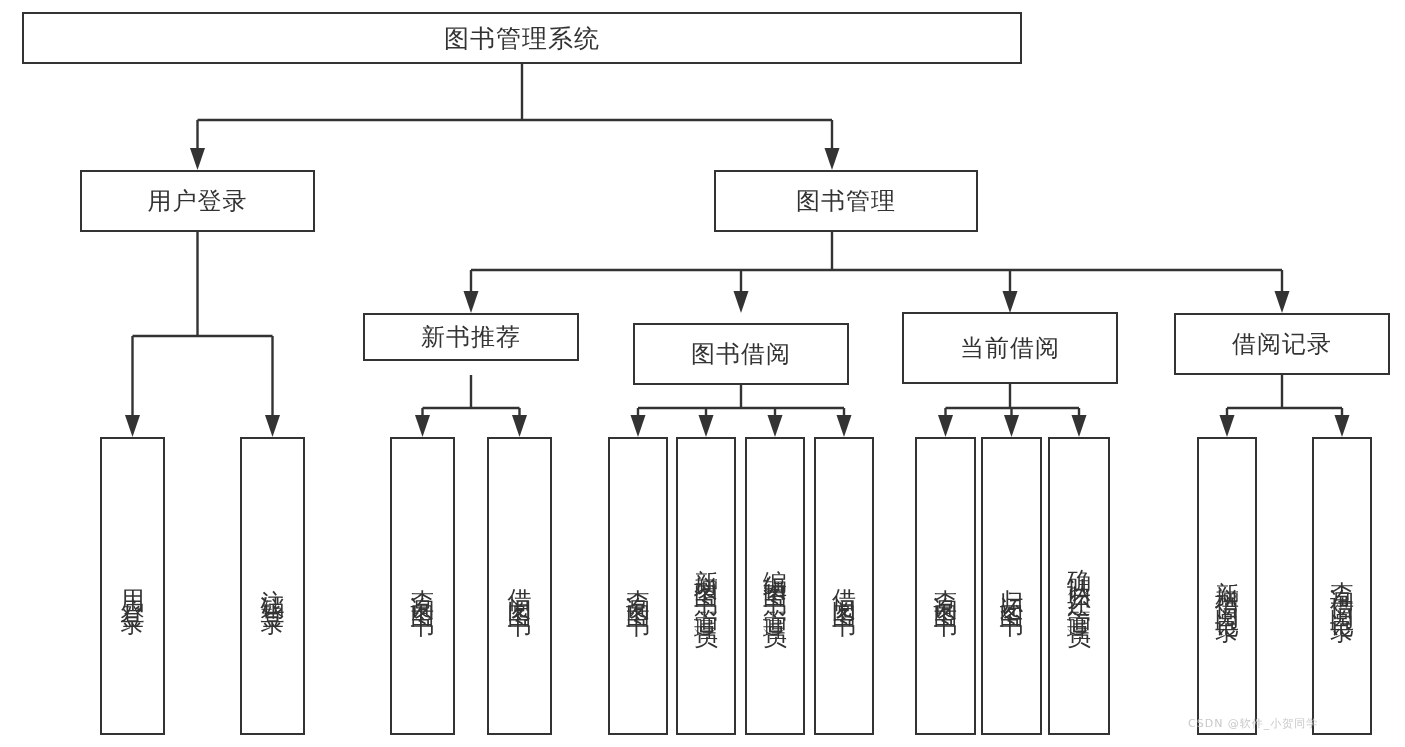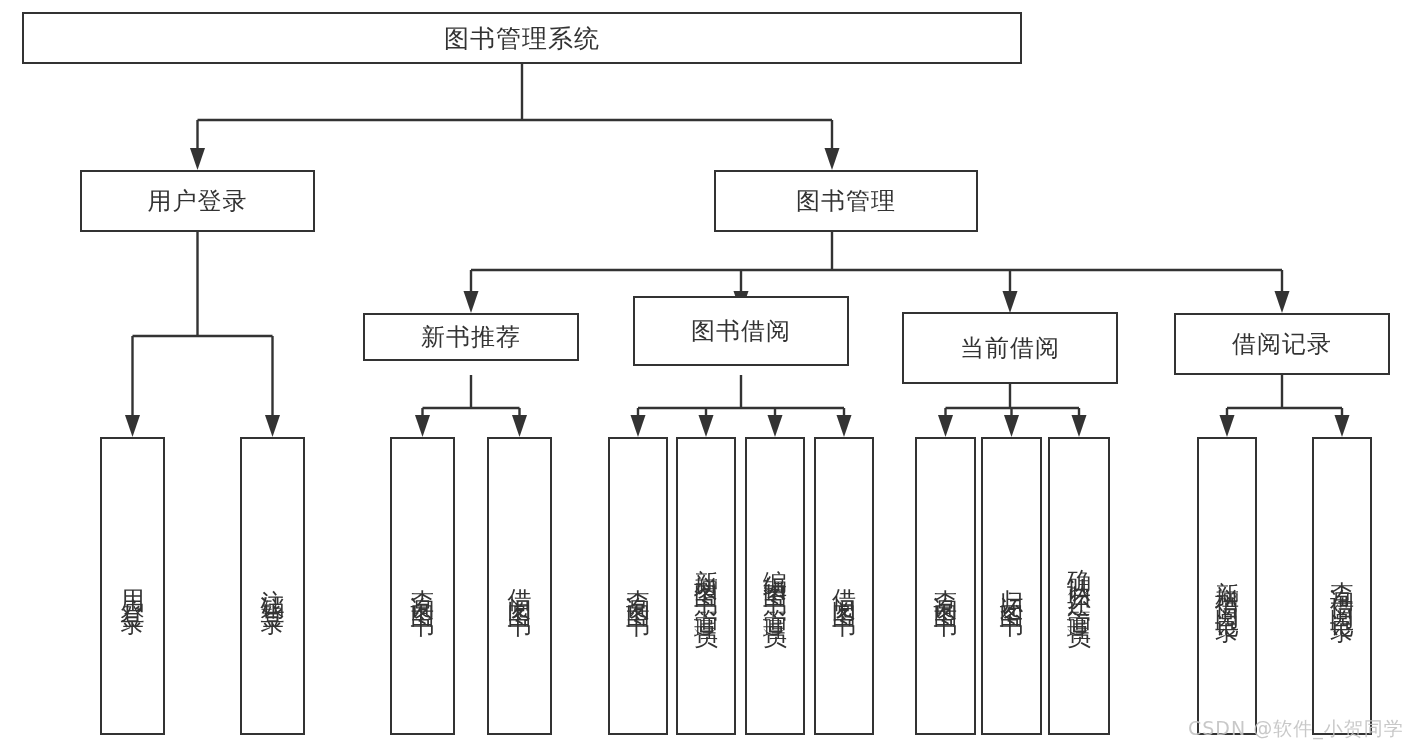--- a/index.html
+++ b/index.html
@@ -34,21 +34,21 @@
   .leaf{
     writing-mode:vertical-rl;
     text-orientation:mixed;
     font-size:24px;
     letter-spacing:8px;
     line-height:1;
   }
   #watermark{
     position:absolute;
     left:1188px;top:716px;
-    font-size:19px;
+    font-size:11px;
     letter-spacing:1px;
     color:var(--watermark);
     white-space:nowrap;
     z-index:10;
     opacity:.9;
   }
 </style>
 </head>
 <body>
 
@@ -92,21 +92,21 @@
     <polygon points="1219.5,415 1234.5,415 1227,437"></polygon>
     <polygon points="1334.5,415 1349.5,415 1342,437"></polygon>
   </svg>
 
   <div class="box hbox titlebox" style="left:22px;top:12px;width:1000px;height:52px">图书管理系统</div>
 
   <div class="box hbox" style="left:80px;top:170px;width:235px;height:62px">用户登录</div>
   <div class="box hbox" style="left:714px;top:170px;width:264px;height:62px">图书管理</div>
 
   <div class="box hbox" style="left:363px;top:313px;width:216px;height:48px">新书推荐</div>
-  <div class="box hbox" style="left:633px;top:296px;width:216px;height:70px">图书借阅</div>
+  <div class="box hbox" style="left:633px;top:323px;width:216px;height:62px">图书借阅</div>
   <div class="box hbox" style="left:902px;top:312px;width:216px;height:72px">当前借阅</div>
   <div class="box hbox" style="left:1174px;top:313px;width:216px;height:62px">借阅记录</div>
 
   <div class="box leaf" style="left:100px;top:437px;width:65px;height:298px">用户登录</div>
   <div class="box leaf" style="left:240px;top:437px;width:65px;height:298px">注销登录</div>
 
   <div class="box leaf" style="left:390px;top:437px;width:65px;height:298px">查询图书</div>
   <div class="box leaf" style="left:487px;top:437px;width:65px;height:298px">借阅图书</div>
 
   <div class="box leaf" style="left:608px;top:437px;width:60px;height:298px">查询图书</div>

